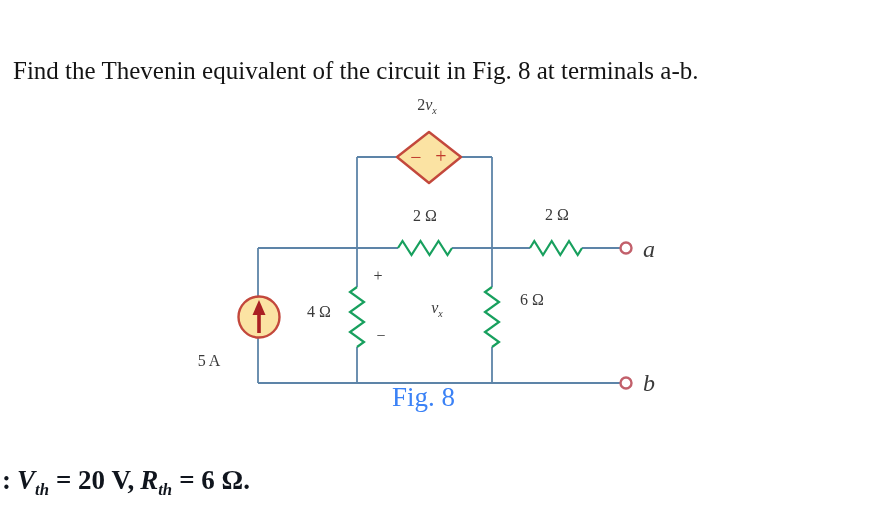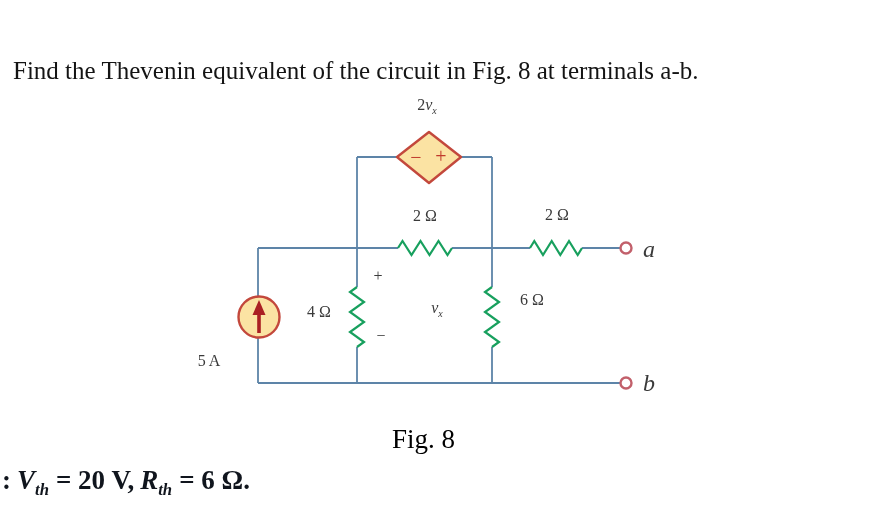--- a/index.html
+++ b/index.html
@@ -18,21 +18,21 @@
   .arrow-shaft{stroke:var(--arrow,#aa1f23);stroke-width:3.6;fill:none;}
   .arrow-head{fill:var(--arrow,#aa1f23);}
   .term{fill:#ffffff;stroke:var(--terminal,#c2606b);stroke-width:2.4;}
   .lbl{
     position:absolute;font-size:16px;color:var(--label,#3a3a3a);
     white-space:nowrap;line-height:1.05;transform:translateX(-50%);
   }
   .lbl sub{font-size:0.62em;}
   .pol{position:absolute;font-size:20px;color:var(--polarity,#c0392b);line-height:1;transform:translateX(-50%);}
   .term-lbl{position:absolute;font-size:24px;font-style:italic;color:#3a3a3a;line-height:1;}
-  .caption{position:absolute;left:392px;top:424px;font-size:27px;color:#000000;}
+  .caption{position:absolute;left:392px;top:382px;font-size:27px;color:#3b82f6;}
   .answer{
     position:absolute;left:2px;top:465px;font-size:27px;font-weight:bold;color:#10151d;white-space:nowrap;
   }
   .answer i{font-style:italic;}
   .answer sub{font-size:0.62em;font-style:italic;}
   .answer .rhs{margin-left:7px;margin-right:6px;}
   .answer .sym{margin-left:6px;}
 </style>
 </head>
 <body>

